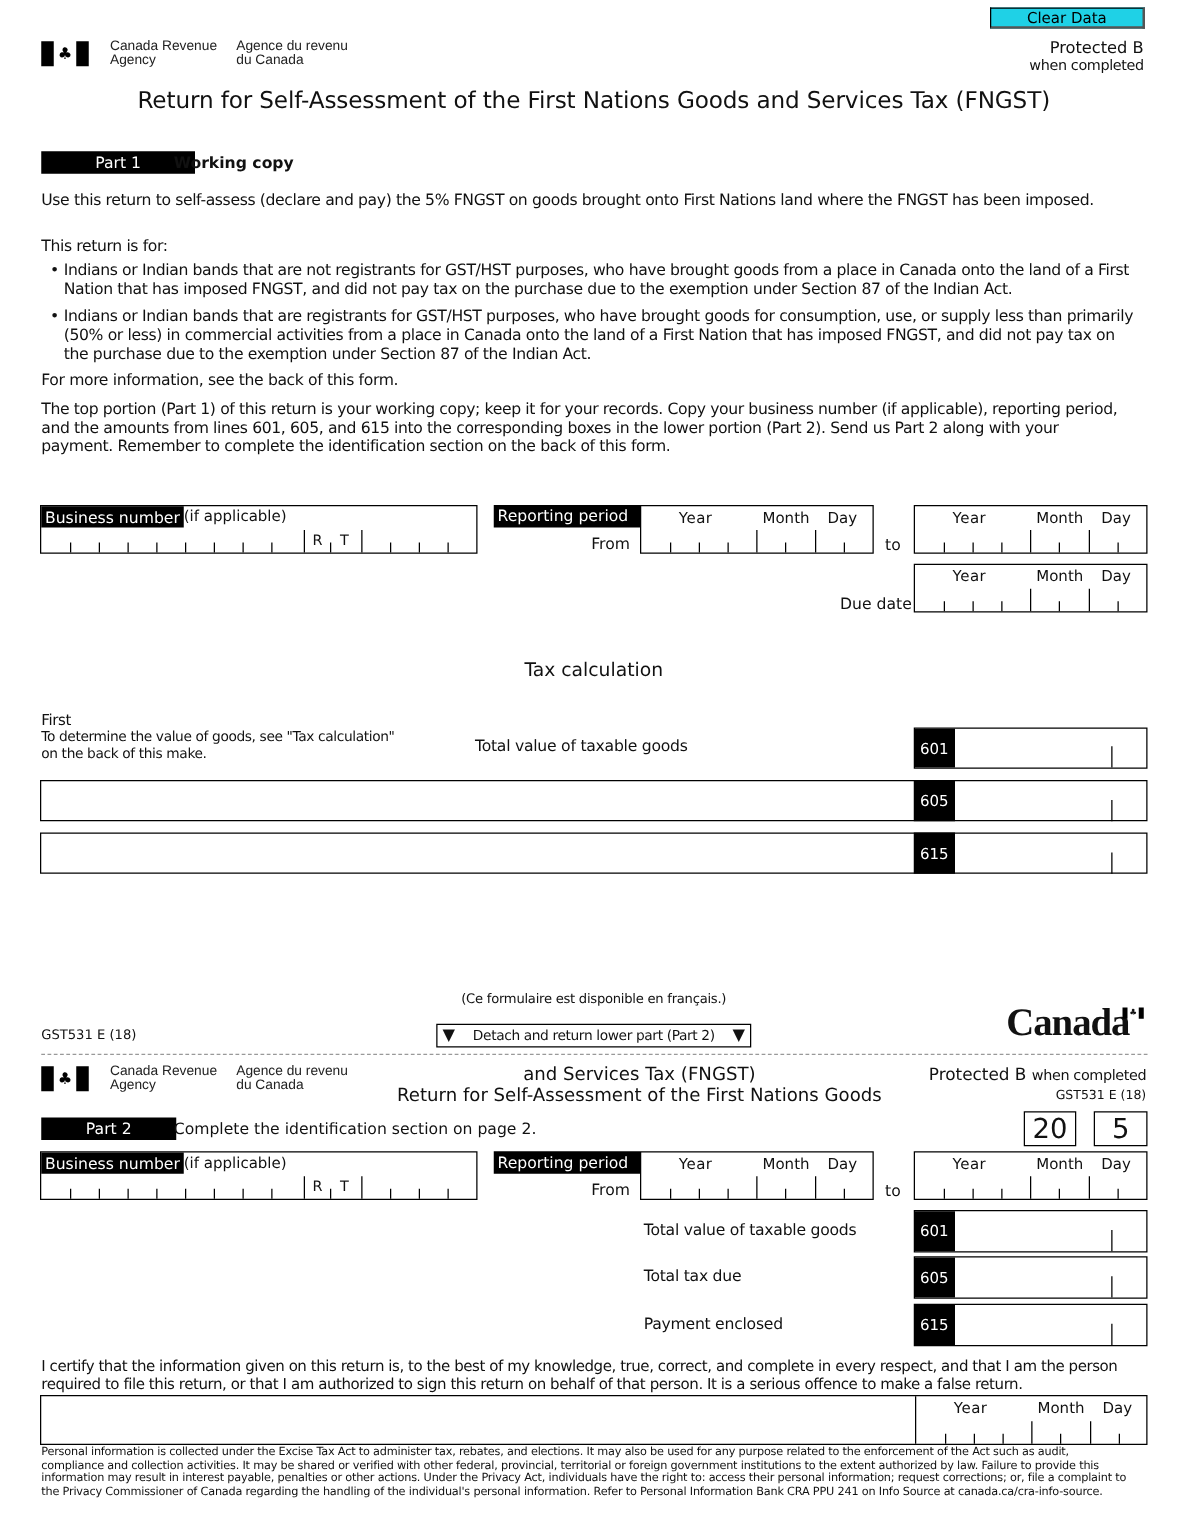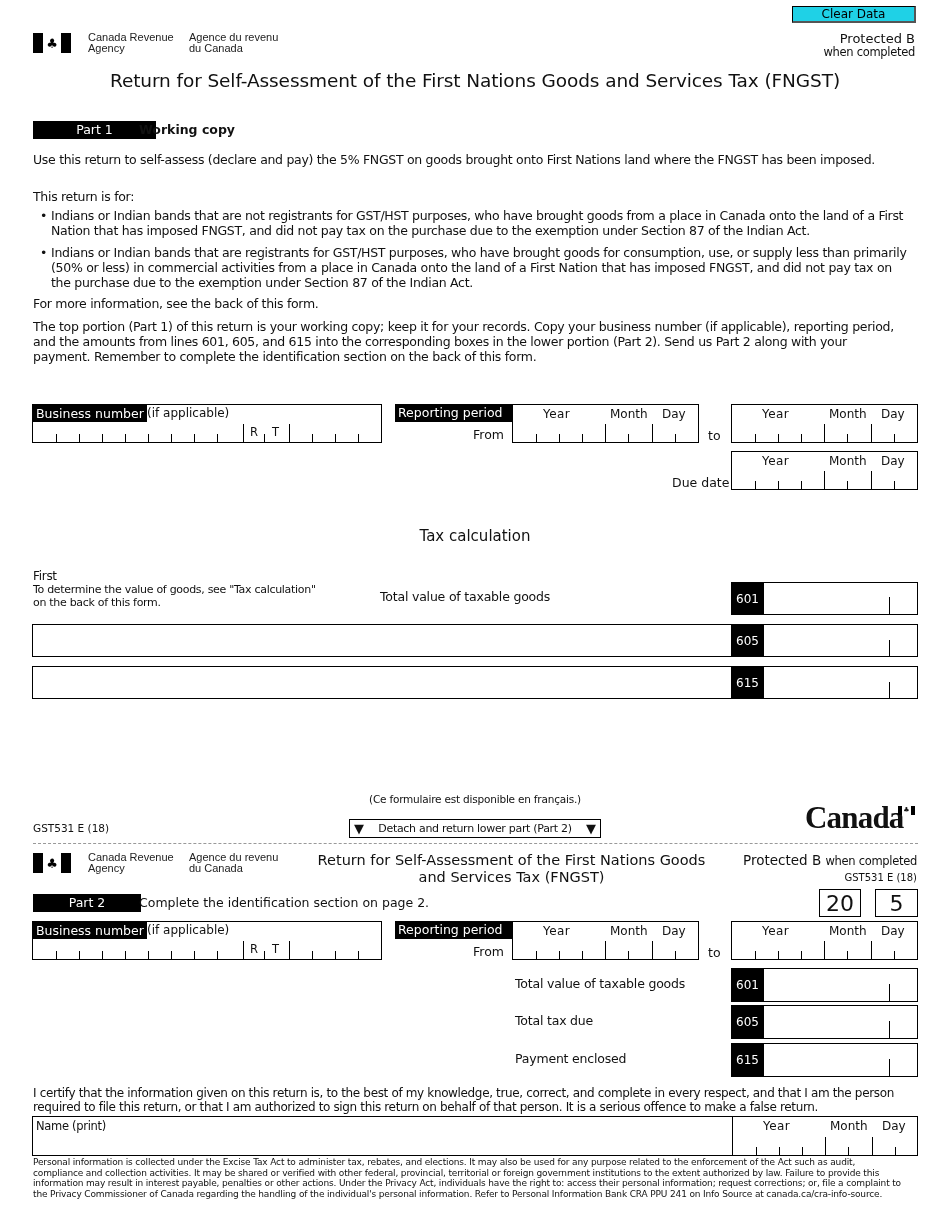--- a/index.html
+++ b/index.html
@@ -127,21 +127,21 @@
     <div class="tick" style="left:115px"></div>
   <div class="tick tall" style="left:139px"></div>
     <div class="tick" style="left:162px"></div>
 </div>
 
 <div class="abs" style="left:0;width:950px;top:527px;text-align:center;font-size:15px;">Tax calculation</div>
 
 <div class="abs" style="left:33px;top:570px;font-size:12px;line-height:13px;letter-spacing:-0.3px;">
   <div>First</div>
   <div style="font-size:11px;">To determine the value of goods, see "Tax calculation"</div>
-  <div style="font-size:11px;">on the back of this form.</div>
+  <div style="font-size:11px;">on the back of this make.</div>
 </div>
 <span class="abs" style="left:380px;top:589px;font-size:12.5px;letter-spacing:-0.2px;">Total value of taxable goods</span>
 <div class="abs box" style="left:731px;top:582px;width:187px;height:33px;">
   <div class="line-num">601</div>
   <div class="tick" style="left:157px;height:17px;"></div>
 </div>
 
 <div class="abs box" style="left:32px;top:624px;width:886px;height:33px;">
   <div class="abs" style="left:698px;top:-1px;width:187px;height:33px;border-left:1px solid #000;">
     <div class="line-num">605</div>
@@ -180,22 +180,22 @@
 </div>
 <div class="abs agency" style="left:88px;top:852px;">
   <div>Canada Revenue</div>
   <div>Agency</div>
 </div>
 <div class="abs agency" style="left:189px;top:852px;">
   <div>Agence du revenu</div>
   <div>du Canada</div>
 </div>
 <div class="abs" style="left:290px;width:443px;top:852px;text-align:center;font-size:14.5px;line-height:17px;">
+  <div>and Services Tax (FNGST)</div>
   <div>Return for Self-Assessment of the First Nations Goods</div>
-  <div>and Services Tax (FNGST)</div>
 </div>
 <div class="abs" style="right:33px;top:852px;text-align:right;">
   <div style="font-size:13.5px;line-height:17px;"><span>Protected B</span> <span style="font-size:11.5px;letter-spacing:-0.3px;">when completed</span></div>
   <div style="font-size:10px;line-height:16px;">GST531 E (18)</div>
 </div>
 
 <div class="abs part-label" style="left:33px;top:894px;width:108px;">Part 2</div>
 <div class="abs" style="left:139px;top:894px;font-size:12.5px;line-height:18px;">Complete the identification section on page 2.</div>
 
 <div class="abs box" style="left:819px;top:889px;width:42px;height:28px;text-align:center;font-size:22px;line-height:27px;">20</div>
@@ -264,23 +264,20 @@
 
 <span class="abs" style="left:515px;top:1051px;font-size:12.5px;letter-spacing:-0.2px;">Payment enclosed</span>
 <div class="abs box" style="left:731px;top:1043px;width:187px;height:34px;">
   <div class="line-num">615</div>
   <div class="tick" style="left:157px;height:17px;"></div>
 </div>
 
 <div class="abs" style="left:33px;top:1086px;width:890px;font-size:12px;line-height:14px;letter-spacing:-0.35px;">I certify that the information given on this return is, to the best of my knowledge, true, correct, and complete in every respect, and that I am the person required to file this return, or that I am authorized to sign this return on behalf of that person. It is a serious offence to make a false return.</div>
 
 <div class="abs box" style="left:32px;top:1116px;width:886px;height:40px;">
-  <div class="abs" style="left:0;top:0;width:326px;height:38px;">
-    <span class="abs small" style="left:3px;top:2px;">Name (print)</span>
-  </div>
   <div class="abs" style="left:699px;top:0;width:186px;height:38px;border-left:1px solid #000;">
     <span class="abs" style="left:30px;top:2px;font-size:12px;letter-spacing:0.4px;">Year</span>
     <span class="abs" style="left:97px;top:2px;font-size:12px;">Month</span>
     <span class="abs" style="left:149px;top:2px;font-size:12px;">Day</span>
     <div class="tick" style="left:23px"></div>
       <div class="tick" style="left:46px"></div>
       <div class="tick" style="left:69px"></div>
     <div class="tick tall" style="left:92px"></div>
       <div class="tick" style="left:115px"></div>
     <div class="tick tall" style="left:139px"></div>

